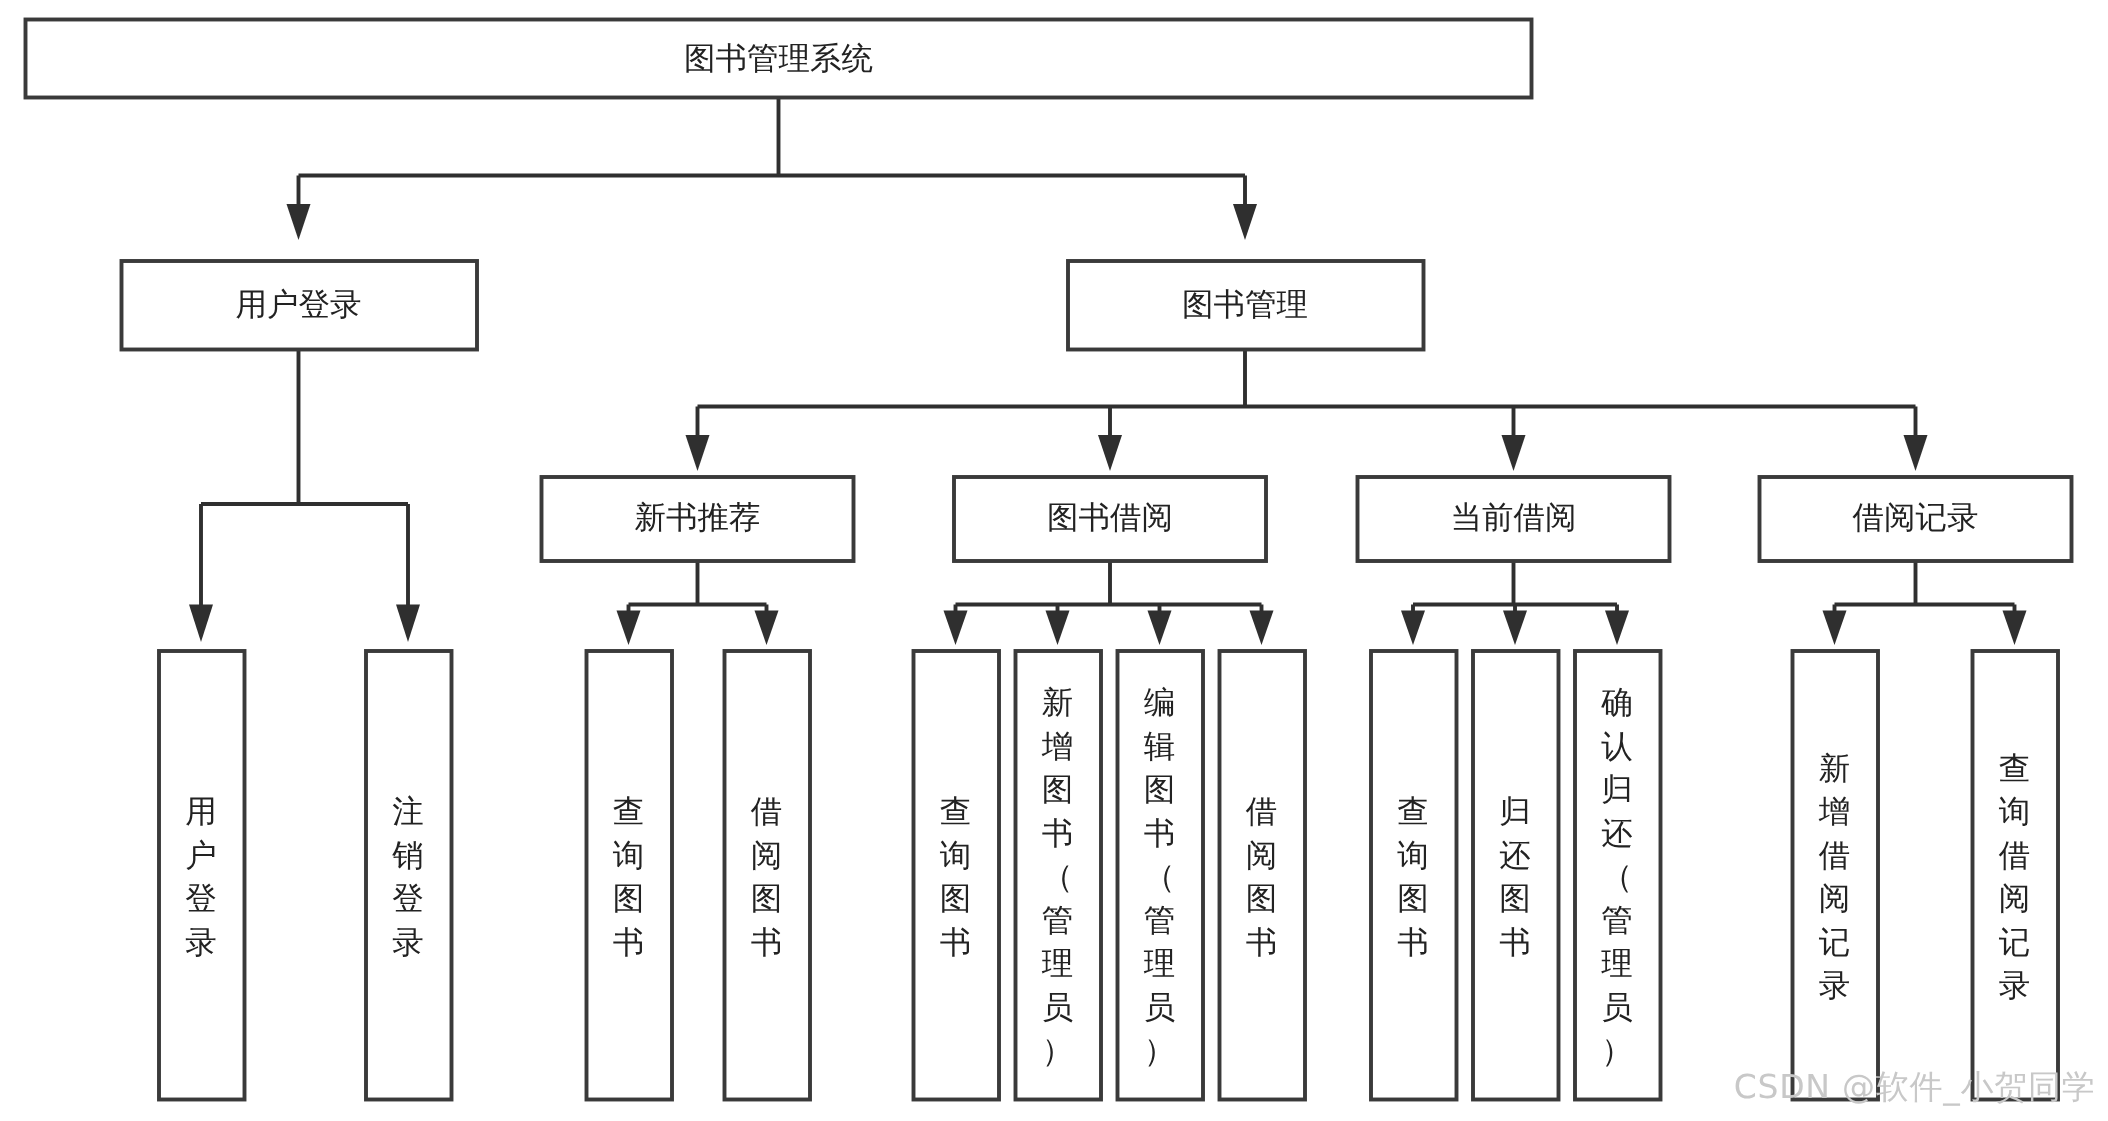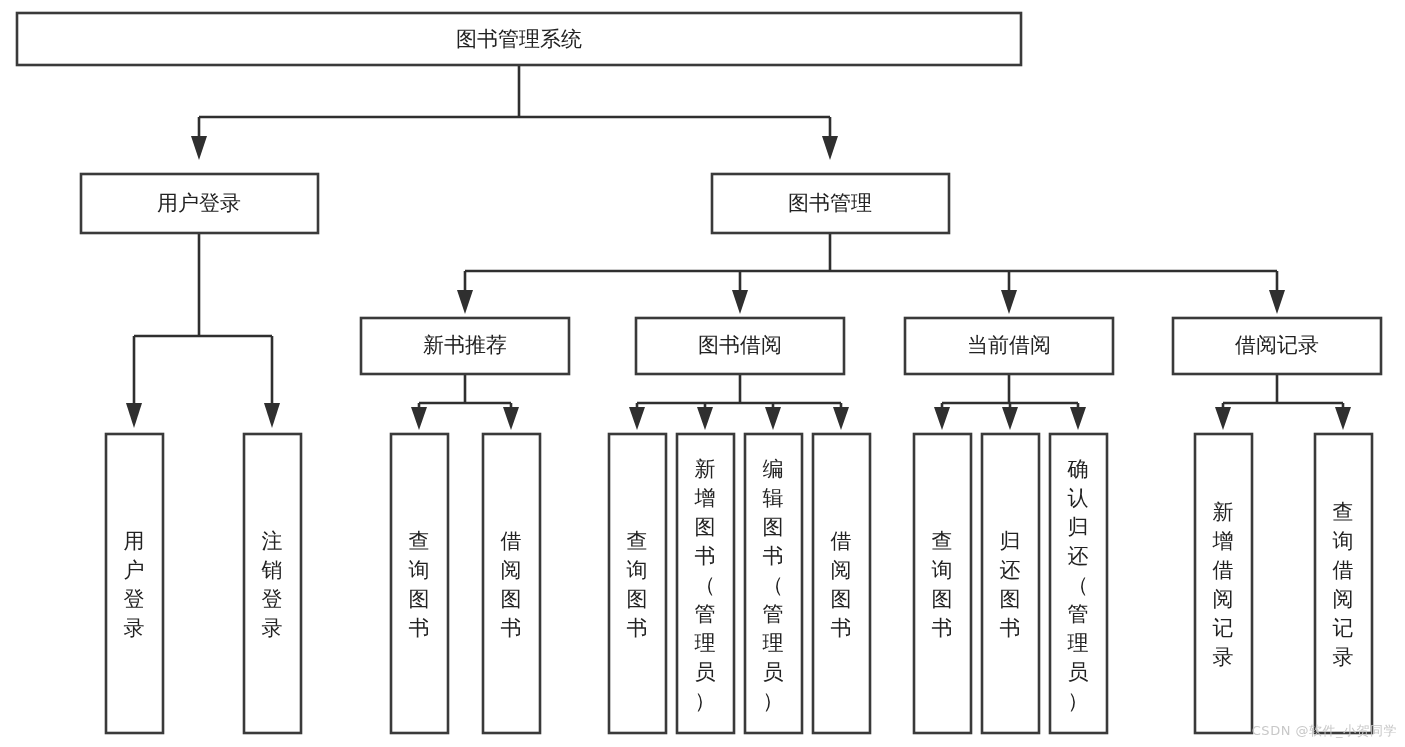--- a/index.html
+++ b/index.html
@@ -58,21 +58,21 @@
     font-family: "DejaVu Sans", "Liberation Sans", sans-serif;
     font-size: 21px;
     fill: #222222;
     text-anchor: middle;
   }
   .watermark {
     position: absolute;
     right: 8px;
     bottom: 4px;
     font-family: "DejaVu Sans", "Liberation Sans", sans-serif;
-    font-size: 13px;
+    font-size: 22px;
     color: #c8c8c8;
     letter-spacing: 0.5px;
     white-space: nowrap;
     user-select: none;
   }
 </style>
 </head>
 <body>
 
 <div id="diagram-root">

